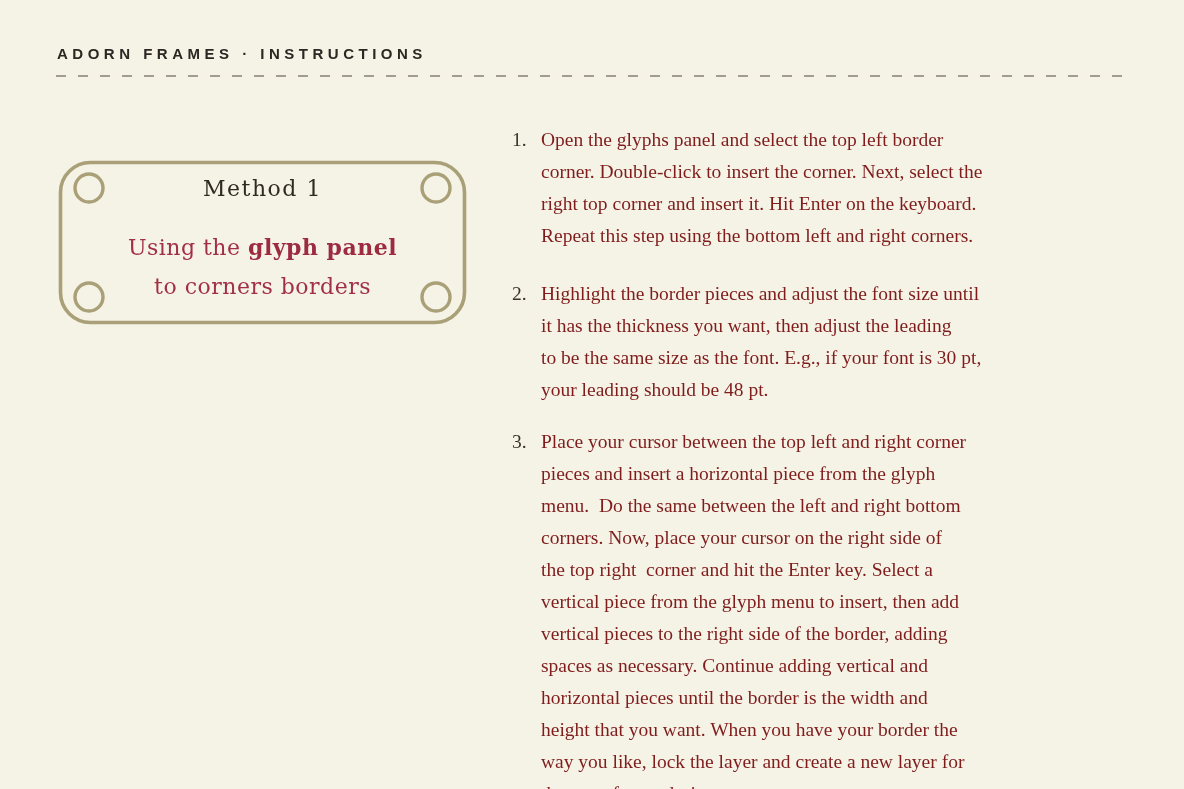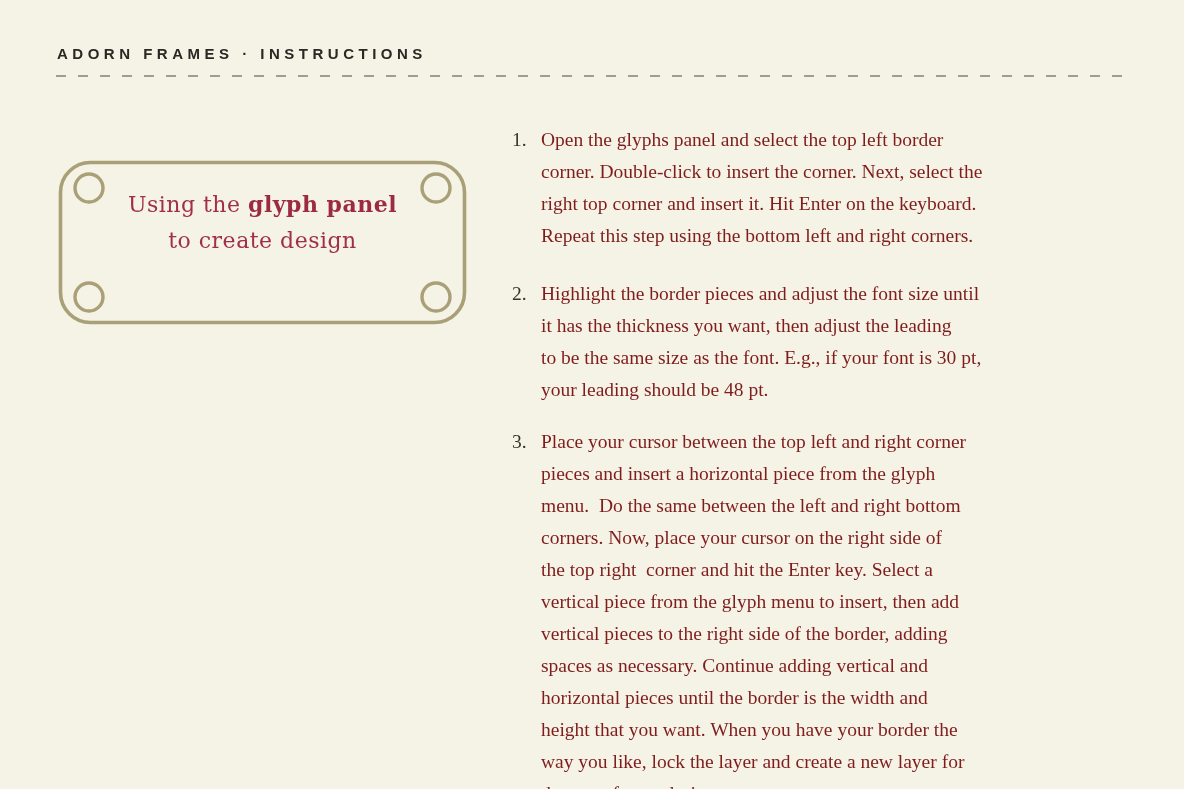--- a/index.html
+++ b/index.html
@@ -54,24 +54,24 @@
     padding-top: 14px;
   }
   .card-title {
     font-family: "DejaVu Serif", serif;
     font-size: 22px;
     line-height: 30px;
     letter-spacing: 1.5px;
     color: #2e2a22;
   }
   .card-subtitle {
-    margin-top: 15px;
+    margin-top: 25px;
     font-family: "DejaVu Serif", serif;
     font-size: 22px;
-    line-height: 31px;
+    line-height: 37px;
     letter-spacing: 0.5px;
     color: #a13045;
   }
   .card-subtitle .b {
     font-weight: bold;
     color: #9c2b40;
   }
   .card-subtitle2 {
     font-family: "DejaVu Serif", serif;
     font-size: 22px;
@@ -117,22 +117,23 @@
 
 <div class="card">
   <svg width="409" height="165" viewBox="0 0 409 165" fill="none">
     <rect x="2.5" y="2.5" width="404" height="160" rx="30" stroke="#a9a077" stroke-width="3.6"></rect>
     <circle cx="31" cy="28" r="14" stroke="#a9a077" stroke-width="3.4"></circle>
     <circle cx="378" cy="28" r="14" stroke="#a9a077" stroke-width="3.4"></circle>
     <circle cx="31" cy="137" r="14" stroke="#a9a077" stroke-width="3.4"></circle>
     <circle cx="378" cy="137" r="14" stroke="#a9a077" stroke-width="3.4"></circle>
   </svg>
   <div class="card-content">
+    <div class="card-title">Method 1</div>
     <div class="card-subtitle"><span>Using the </span><span class="b">glyph panel</span></div>
-    <div class="card-subtitle2">to create design</div>
+    <div class="card-subtitle2">to corners borders</div>
   </div>
 </div>
 
 <ol class="instructions">
   <li class="item">
     <span class="num">1.</span>
     <div class="txt">Open the glyphs panel and select the top left border
 corner. Double-click to insert the corner. Next, select the
 right top corner and insert it. Hit Enter on the keyboard.
 Repeat this step using the bottom left and right corners.</div>

